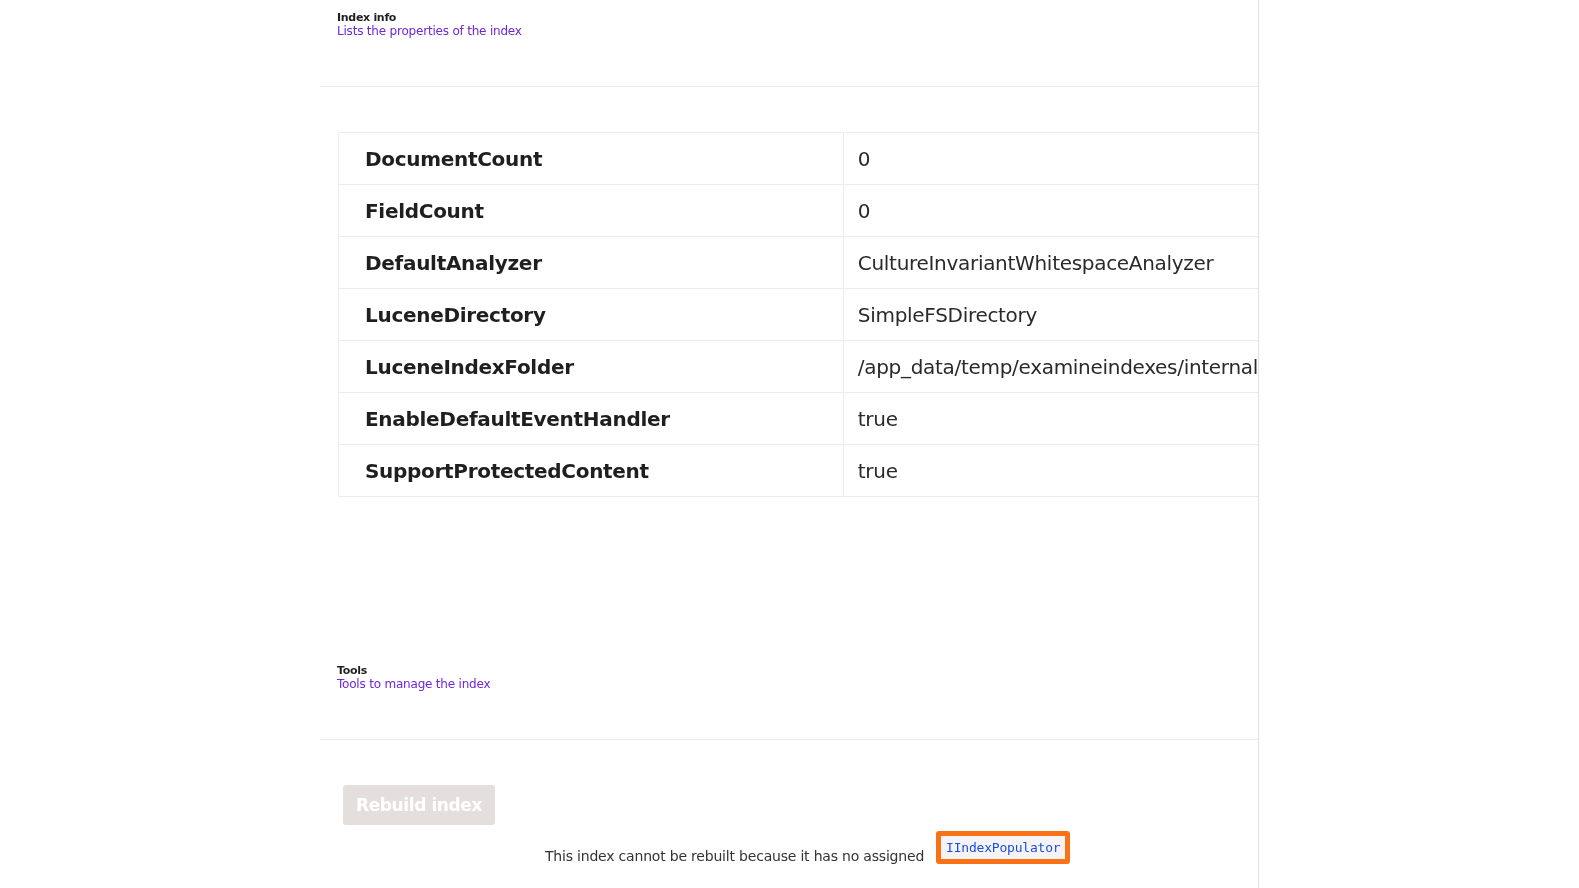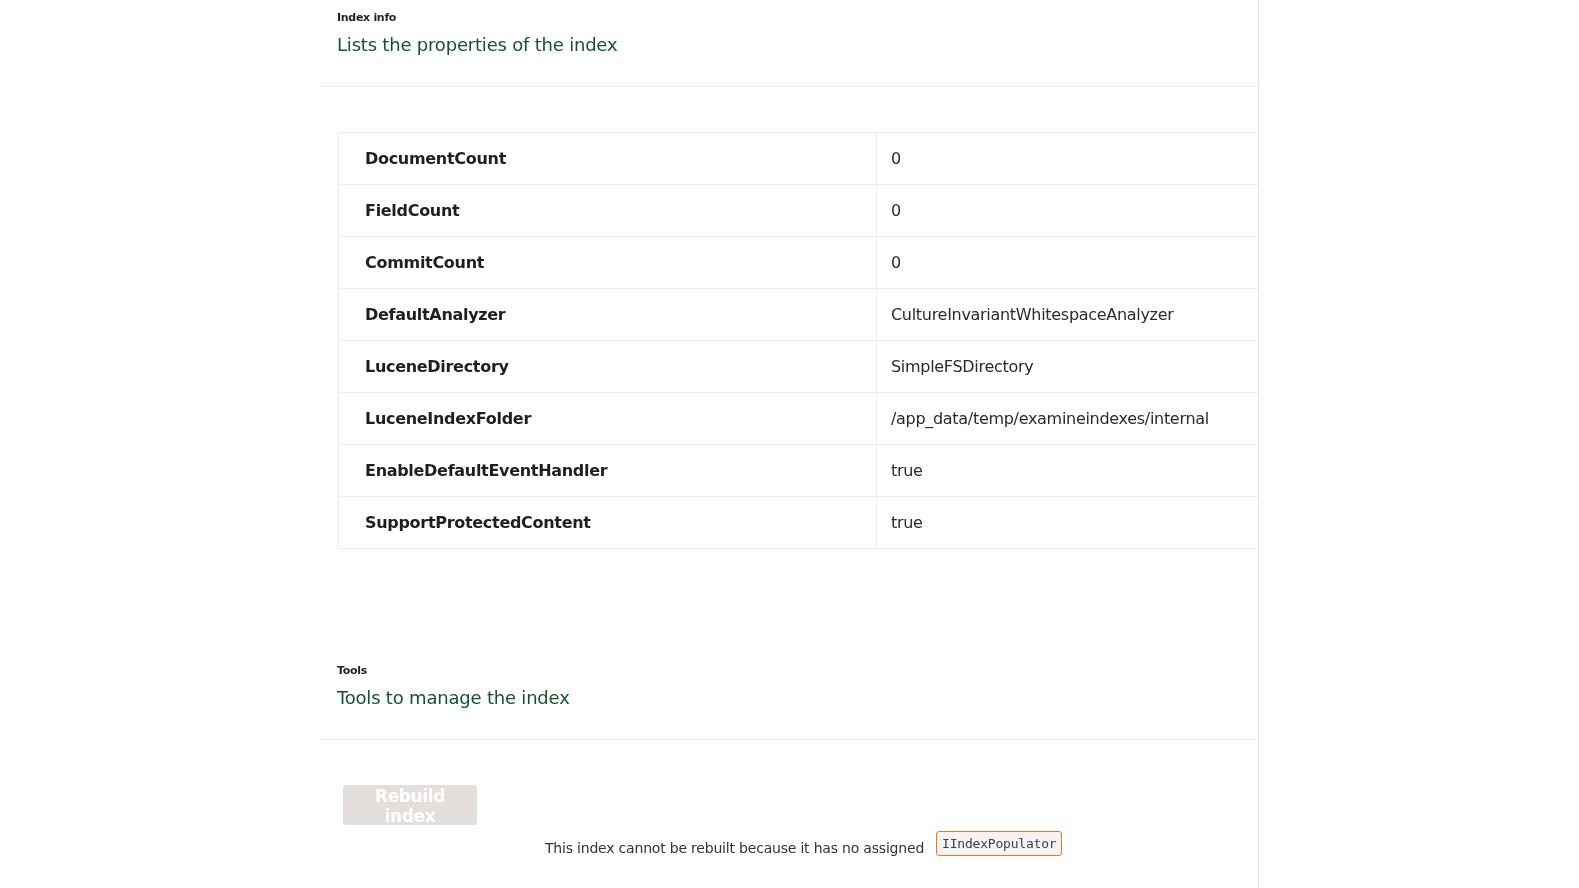--- a/index.html
+++ b/index.html
@@ -2,42 +2,42 @@
 <html><head>
 <meta charset="utf-8">
 <style>
   html, body { margin:0; padding:0; background:#fff; }
   body { width:1579px; height:888px; overflow:hidden; position:relative;
          font-family:"DejaVu Sans", "Liberation Sans", sans-serif; color:#1b264f; }
   .panel { position:absolute; left:320px; top:0; width:938px; height:888px;
            border-right:1px solid #e0e0e0; background:#fff; }
   .section-head { padding:0 0 0 17px; }
   .section-title { font-size:11px; font-weight:bold; color:#1f1f1f; letter-spacing:-0.3px; }
-  .section-desc { font-size:18px; color:#14532d; margin-top:10px; letter-spacing:-0.2px; }
+  .section-desc { font-size:12px; color:#6d28d9; letter-spacing:-0.2px; }
   .divider { height:1px; background:#ececec; width:938px; }
   .info-head { position:absolute; top:11px; left:0; }
   .info-divider { position:absolute; top:86px; left:0; }
   table.props { position:absolute; top:132px; left:18px; width:920px; border-collapse:collapse;
                 border:1px solid #ececec; border-right:none; }
-  table.props td { height:51px; border-top:1px solid #ececec; font-size:16px; padding:0;
+  table.props td { height:51px; border-top:1px solid #ececec; font-size:20px; padding:0;
                    letter-spacing:-0.3px; }
   table.props tr:first-child td { border-top:none; }
   td.k { width:511px; padding-left:26px !important; color:#1f1f1f; font-weight:600;
          border-right:1px solid #ececec; }
   td.v { padding-left:14px !important; color:#2a2a2a; }
   .tools-head { position:absolute; top:664px; left:0; }
   .tools-divider { position:absolute; top:739px; left:0; }
-  .rebuild-btn { position:absolute; top:785px; left:23px; width:134px; height:40px;
+  .rebuild-btn { position:absolute; top:785px; left:23px; width:152px; height:40px;
                  background:#e4dfdc; border:none; border-radius:3px; color:#fff;
                  font-size:17px; font-weight:bold; font-family:"DejaVu Sans","Liberation Sans",sans-serif;
                  letter-spacing:-0.4px; cursor:not-allowed; }
   .note { position:absolute; top:831px; left:225px; font-size:14px; color:#333;
           display:flex; align-items:flex-end; letter-spacing:-0.2px;gap:7px; }
   .code { font-family:"DejaVu Sans Mono","Liberation Mono",monospace; font-size:13px;
-          color:#404040; background:#f4f4f6; border:1px solid #f97316; border-radius:3px;
+          color:#1d4ed8; background:#f4f4f6; border:5px solid #f97316; border-radius:3px;
           padding:4px 5px; margin-left:5px; }
 </style>
 </head>
 <body>
 
 <div class="panel">
 
   <div class="section-head info-head">
     <div class="section-title">Index info</div>
     <div class="section-desc">Lists the properties of the index</div>
@@ -45,24 +45,20 @@
   <div class="divider info-divider"></div>
 
   <table class="props">
     <tbody>
       <tr>
           <td class="k">DocumentCount</td>
           <td class="v">0</td>
         </tr>
       <tr>
           <td class="k">FieldCount</td>
-          <td class="v">0</td>
-        </tr>
-      <tr>
-          <td class="k">CommitCount</td>
           <td class="v">0</td>
         </tr>
       <tr>
           <td class="k">DefaultAnalyzer</td>
           <td class="v">CultureInvariantWhitespaceAnalyzer</td>
         </tr>
       <tr>
           <td class="k">LuceneDirectory</td>
           <td class="v">SimpleFSDirectory</td>
         </tr>

